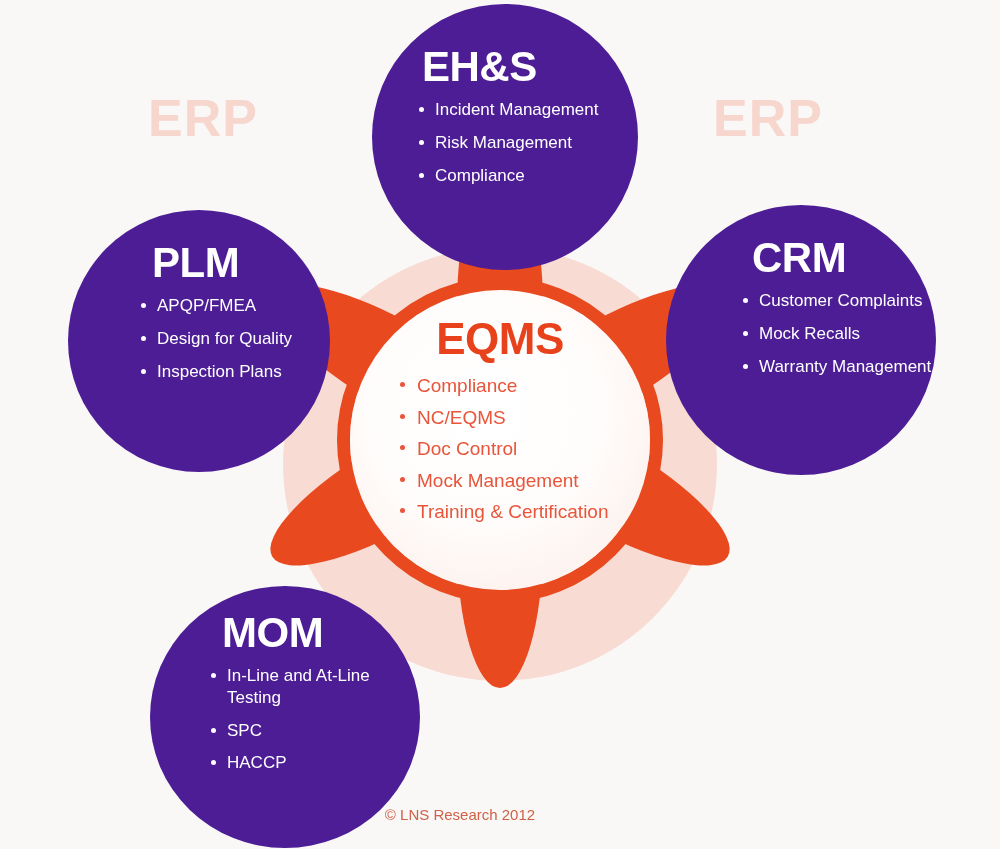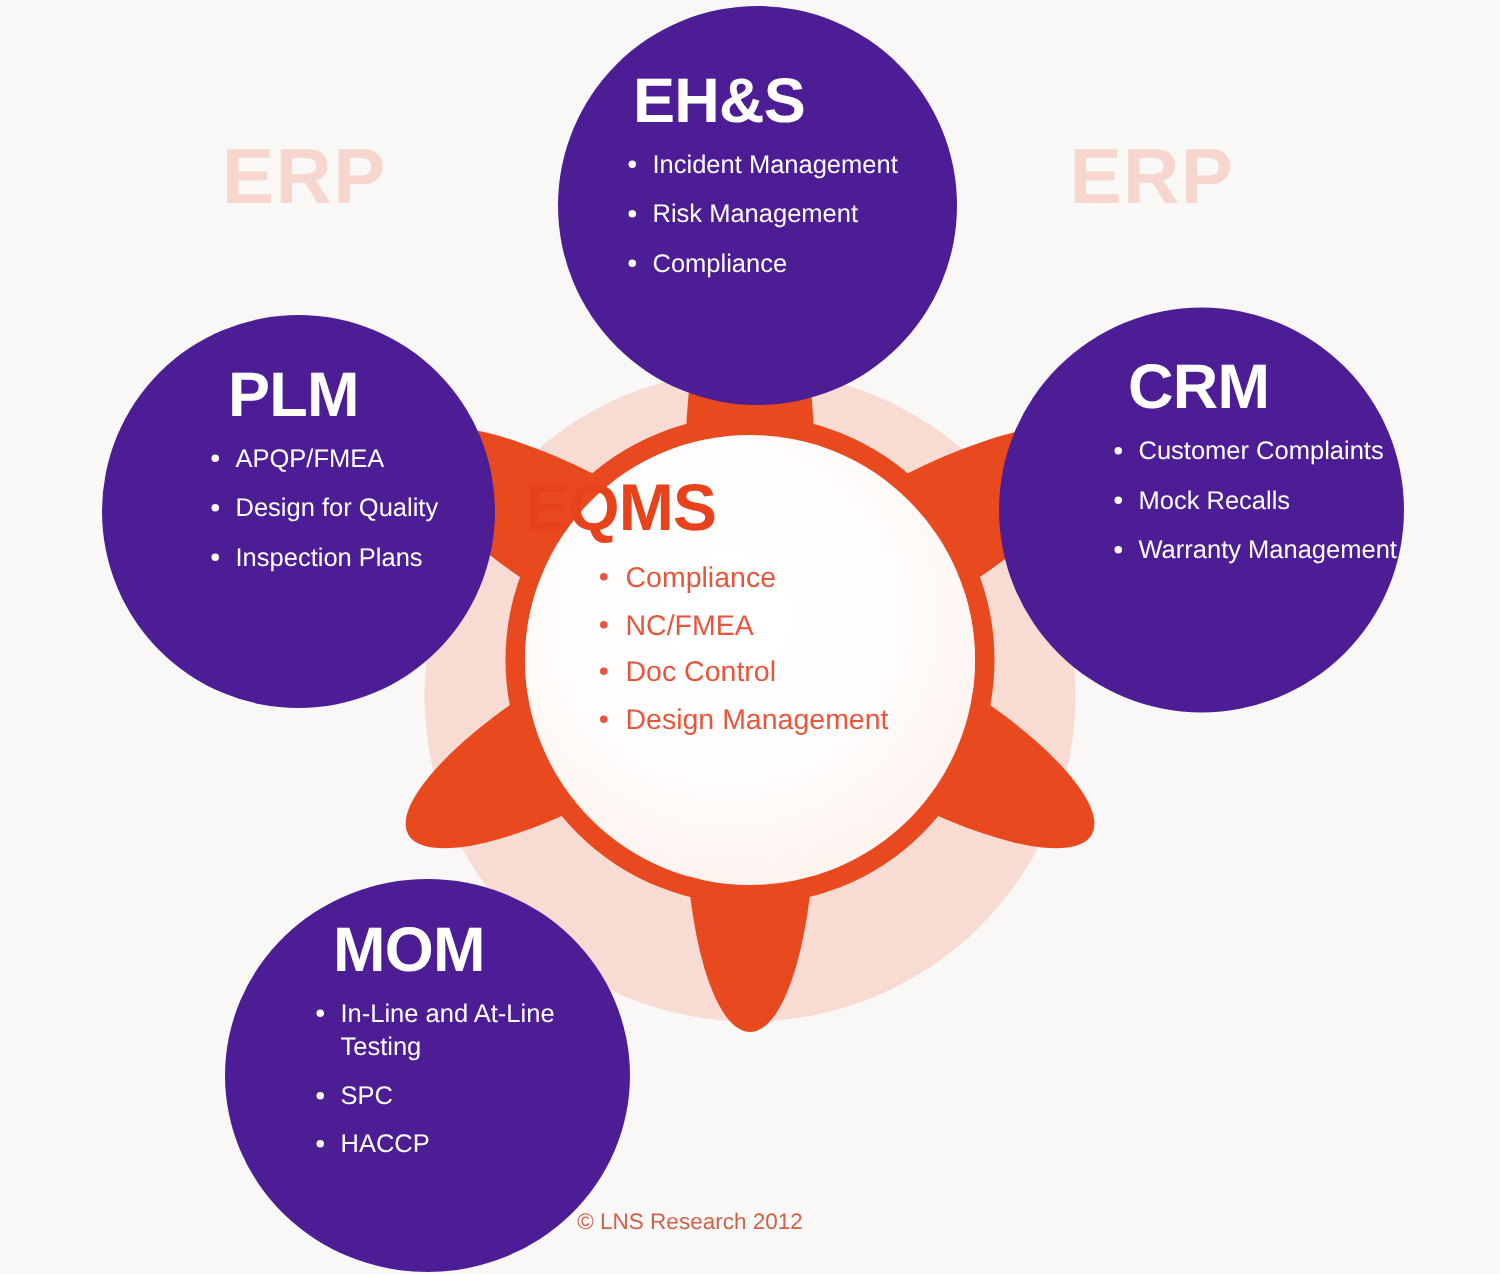--- a/index.html
+++ b/index.html
@@ -83,20 +83,21 @@
   #core {
     position: absolute;
     left: 350px;
     top: 290px;
     width: 300px;
     height: 300px;
     border-radius: 50%;
     background: radial-gradient(circle at 45% 40%, #ffffff 0%, #fffdfc 45%, #fdf2ee 78%, #fbeae4 100%);
     display: flex;
     flex-direction: column;
+    align-items: center;
     padding-top: 26px;
     box-sizing: border-box;
   }
   #core-title {
     font-size: 44px;
     font-weight: bold;
     color: #e8421c;
     line-height: 1.05;
     letter-spacing: -0.5px;
   }
@@ -227,23 +228,24 @@
   <div class="petal p3"></div>
   <div class="petal p4"></div>
   <div class="petal p5"></div>
 
   <div id="core-ring"></div>
 
   <div id="core">
     <div id="core-title">EQMS</div>
     <ul id="core-list">
       <li>Compliance</li>
-      <li>NC/FMEA</li>
+      <li>NC/EQMS</li>
       <li>Doc Control</li>
-      <li>Design Management</li>
+      <li>Mock Management</li>
+      <li>Training &amp; Certification</li>
     </ul>
   </div>
 
   <div class="bubble" id="bubble-ehs">
     <div class="b-title">EH&amp;S</div>
     <ul>
       <li>Incident Management</li>
       <li>Risk Management</li>
       <li>Compliance</li>
     </ul>

